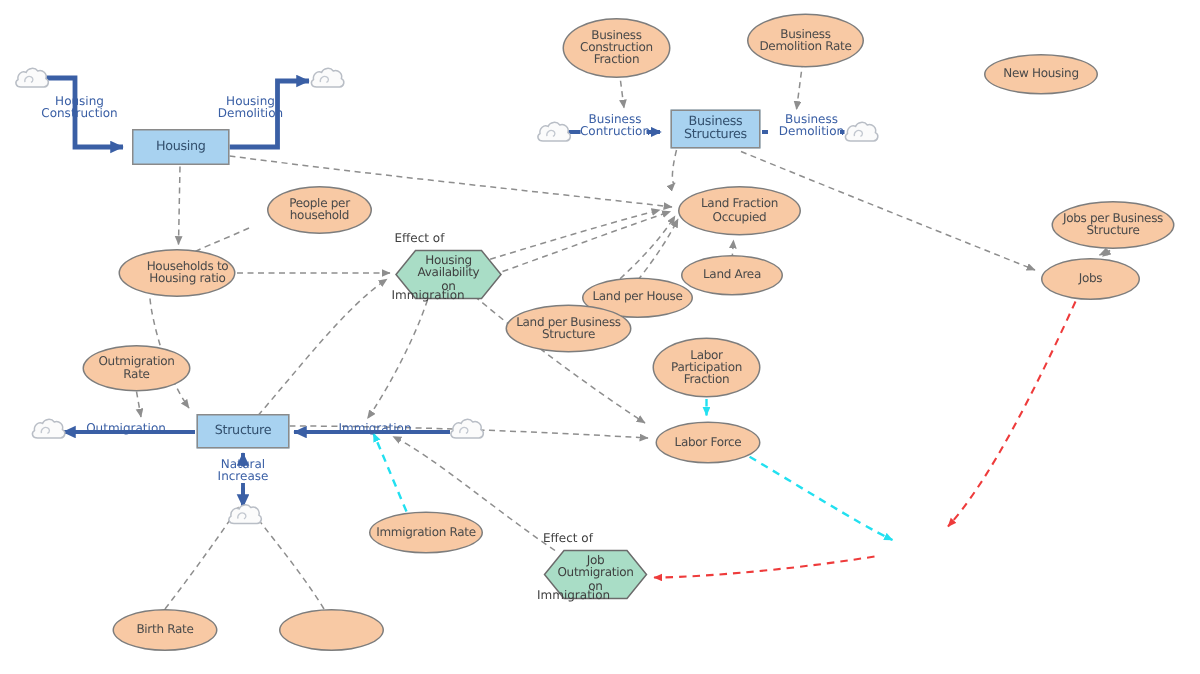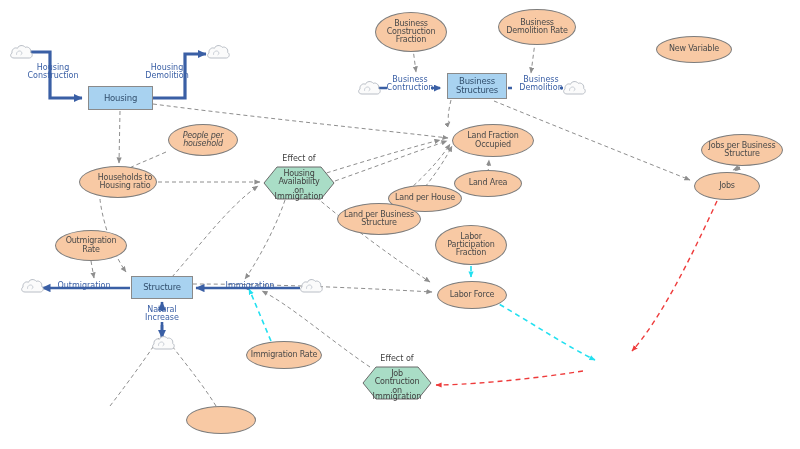--- a/index.html
+++ b/index.html
@@ -54,21 +54,20 @@
   .hexshape {
     position: absolute;
     left: 0; top: 0;
     width: 100%;
     height: 100%;
   }
   .hexlabel {
     position: absolute;
     left: 0;
     width: 100%;
-    text-align: center;
     font-size: 8px;
     color: #3f3f3f;
     line-height: 1.05;
     z-index: 5;
   }
   .flow-label {
     position: absolute;
     font-size: 8px;
     color: #3a5fa5;
     text-align: center;
@@ -219,24 +218,24 @@
 Construction
 Fraction</span>
   </div>
 
   <div class="node aux" style="left:498px; top:9px; width:78px; height:36px;">
     <span style="white-space:pre-line;">Business
 Demolition Rate</span>
   </div>
 
   <div class="node aux" style="left:656px; top:36px; width:76px; height:27px;">
-    <span>New Variable</span>
-  </div>
-
-  <div class="node aux" style="left:168px; top:124px; width:70px; height:32px;font-style:italic;">
+    <span>New Housing</span>
+  </div>
+
+  <div class="node aux" style="left:178px; top:124px; width:70px; height:32px;">
     <span style="white-space:pre-line;">People per
 household</span>
   </div>
 
   <div class="node aux" style="left:452px; top:124px; width:82px; height:33px;">
     <span style="white-space:pre-line;">Land Fraction
 Occupied</span>
   </div>
 
   <div class="node aux" style="left:701px; top:134px; width:82px; height:32px;">
@@ -279,20 +278,23 @@
 
   <div class="node aux" style="left:246px; top:341px; width:76px; height:28px;">
     <span class="nowrap">Immigration Rate</span>
   </div>
 
   <div class="node aux" style="left:437px; top:281px; width:70px; height:28px;">
     <span>Labor Force</span>
   </div>
 
 
+  <div class="node aux" style="left:75px; top:406px; width:70px; height:28px;">
+    <span>Birth Rate</span>
+  </div>
 
   <div class="node aux" style="left:186px; top:406px; width:70px; height:28px;">
     <span></span>
   </div>
 
   <div class="node hexbox" style="left:263px; top:166px; width:72px; height:34px;">
     <svg class="hexshape" viewBox="0 0 72 34" preserveAspectRatio="none">
       <polygon points="14,1 58,1 71,17 58,33 14,33 1,17" fill="#a9ddc6" stroke="#6b6b6b" stroke-width="1"></polygon>
     </svg>
     <span class="hexlabel" style="top:4px; white-space:pre-line;">Housing
@@ -300,21 +302,21 @@
 on</span>
   </div>
   <div class="hexlabel" style="position:absolute; left:263px; top:155px; width:72px; z-index:6;">Effect of</div>
   <div class="hexlabel" style="position:absolute; left:261px; top:193px; width:76px; z-index:6;">Immigration</div>
 
   <div class="node hexbox" style="left:362px; top:366px; width:70px; height:34px;">
     <svg class="hexshape" viewBox="0 0 70 34" preserveAspectRatio="none">
       <polygon points="14,1 56,1 69,17 56,33 14,33 1,17" fill="#a9ddc6" stroke="#6b6b6b" stroke-width="1"></polygon>
     </svg>
     <span class="hexlabel" style="top:4px; white-space:pre-line;">Job
-Contruction
+Outmigration
 on</span>
   </div>
   <div class="hexlabel" style="position:absolute; left:362px; top:355px; width:70px; z-index:6;">Effect of</div>
   <div class="hexlabel" style="position:absolute; left:358px; top:393px; width:78px; z-index:6;">Immigration</div>
 
   <div class="flow-label" style="left:21px; top:64px; width:64px; white-space:pre-line;">Housing
 Construction</div>
 
   <div class="flow-label" style="left:135px; top:64px; width:64px; white-space:pre-line;">Housing
 Demolition</div>

